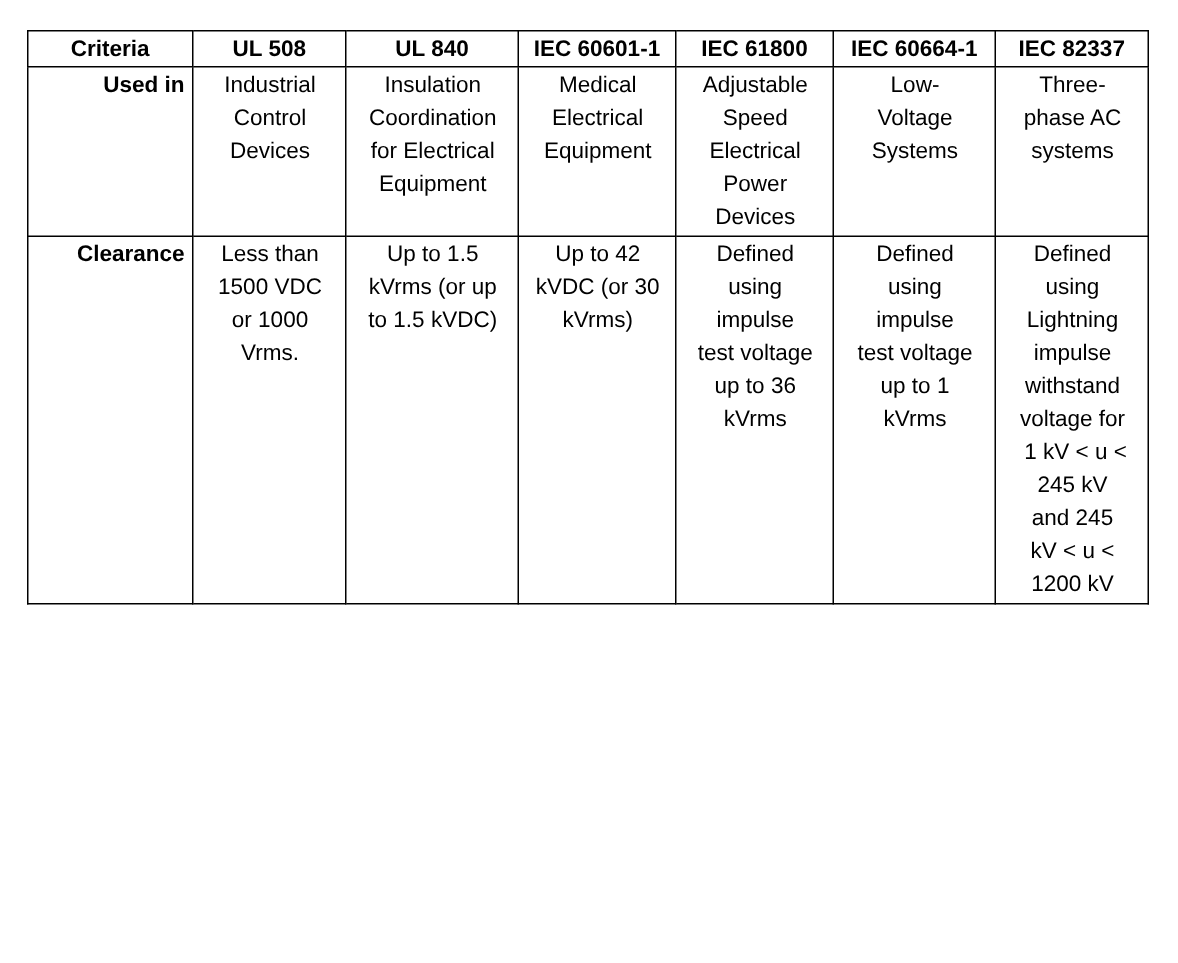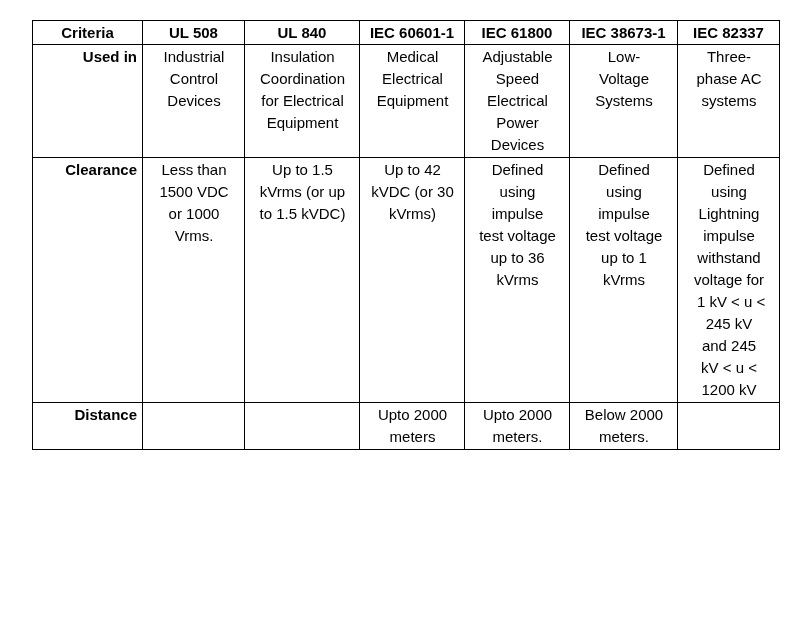--- a/index.html
+++ b/index.html
@@ -18,21 +18,20 @@
     background: #ffffff;
   }
   table.std {
     position: absolute;
     left: 18px;
     top: 20px;
     border-collapse: collapse;
     table-layout: fixed;
     width: 747px;
     background: #ffffff;
-    margin-left: 14px;
   }
   table.std th, table.std td {
     border: 1.5px solid #000000;
     color: #000000;
     font-size: 15px;
     overflow: hidden;
   }
   table.std th {
     font-weight: bold;
     text-align: center;
@@ -75,21 +74,21 @@
       <col style="width:108px">
       <col style="width:102px">
     </colgroup>
     <tbody>
         <tr class="r-header">
       <th>Criteria</th>
       <th>UL 508</th>
       <th>UL 840</th>
       <th>IEC 60601-1</th>
       <th>IEC 61800</th>
-      <th>IEC 38673-1</th>
+      <th>IEC 60664-1</th>
       <th>IEC 82337</th>
     </tr>
     <tr class="r-usedin">
       <td class="rowhdr">Used in</td>
       <td>Industrial
 Control
 Devices</td>
       <td>Insulation
 Coordination
 for Electrical
@@ -138,27 +137,15 @@
 Lightning
 impulse
 withstand
 voltage for
  1 kV &lt; u &lt;
 245 kV
 and 245
 kV &lt; u &lt;
 1200 kV</td>
     </tr>
-    <tr class="r-dist">
-      <td class="rowhdr">Distance</td>
-      <td></td>
-      <td></td>
-      <td>Upto 2000
-meters</td>
-      <td>Upto 2000
-meters.</td>
-      <td>Below 2000
-meters.</td>
-      <td></td>
-    </tr>
   </tbody>
     </table>
 </div>
 
 </body></html>

